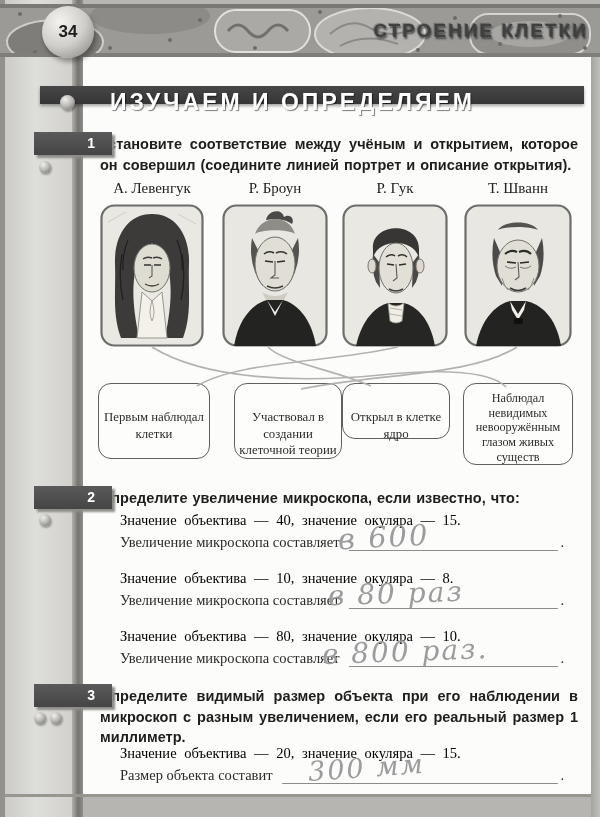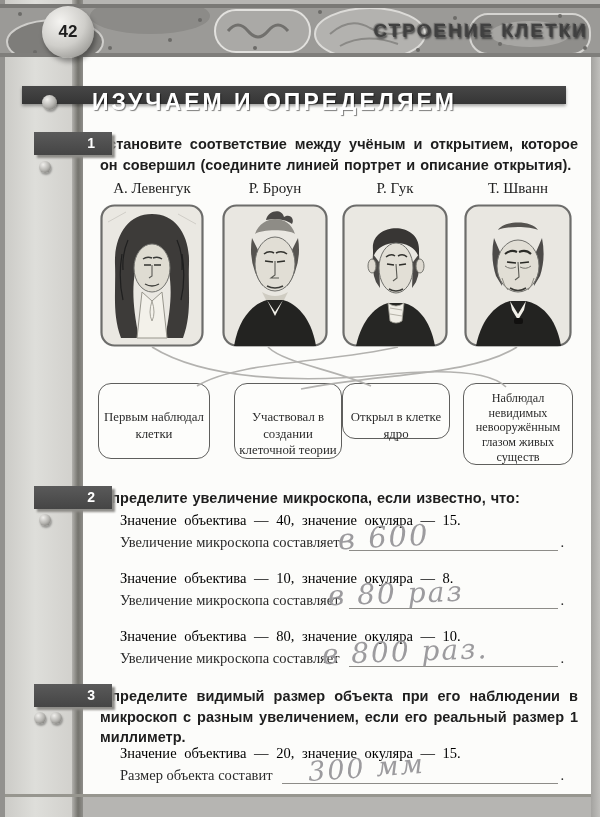--- a/index.html
+++ b/index.html
@@ -22,21 +22,21 @@
   .page-ball{position:absolute;left:42px;top:6px;width:52px;height:52px;border-radius:50%;
              z-index:6;background:radial-gradient(circle at 35% 30%,#f4f3f0,#cfceca 50%,#8f8e8a 90%);
              box-shadow:2px 4px 5px rgba(0,0,0,.35);
              display:flex;align-items:center;justify-content:center;
              font-family:"Liberation Sans",sans-serif;font-weight:bold;font-size:17px;color:#1d1d1d;}
   .cell-title{position:absolute;right:12px;top:20px;z-index:6;
               font-family:"Liberation Sans",sans-serif;font-weight:bold;font-size:19px;
               color:#404040;letter-spacing:2px;
               text-shadow:1px 2px 2px rgba(40,40,40,.75),-1px -1px 1px rgba(40,40,40,.4);}
   
-  .section-bar{position:absolute;left:22px;top:86px;width:544px;height:18px;z-index:7;
+  .section-bar{position:absolute;left:40px;top:86px;width:544px;height:18px;z-index:7;
                background:linear-gradient(180deg,#474747,#353535);
                box-shadow:0 2px 3px rgba(0,0,0,.35);}
   .section-bar .bar-title{position:absolute;left:70px;top:3px;
                font-family:"Liberation Sans",sans-serif;font-weight:bold;font-size:23px;
                color:#fff;letter-spacing:3px;text-shadow:1px 1px 1px rgba(0,0,0,.5);}
   .ball{position:absolute;border-radius:50%;
         background:radial-gradient(circle at 35% 30%,#f0efec,#b6b5b1 50%,#767571 88%);
         box-shadow:1px 2px 2px rgba(0,0,0,.3);}
   .ball-12{width:12px;height:12px;}
   .ball-15{width:15px;height:15px;}
@@ -101,21 +101,21 @@
           <circle cx="560" cy="12" r="2"></circle>
         <circle cx="585" cy="44" r="2"></circle>
           <circle cx="35" cy="48" r="2"></circle>
           <circle cx="170" cy="36" r="2"></circle>
       </g>
       <path d="M0 0 L600 0 L600 4 L0 4 Z" fill="#7a7976"></path>
       <path d="M0 49 L600 49 L600 53 L0 53 Z" fill="#7f7e7b"></path>
     </svg>
   </div>
   <div class="page-ball">
-    <span>42</span>
+    <span>34</span>
   </div>
   <div class="cell-title">СТРОЕНИЕ КЛЕТКИ</div>
 
   <div class="section-bar">
     <span class="ball ball-15" style="left:20px;top:9px;"></span>
     <span class="bar-title">ИЗУЧАЕМ И ОПРЕДЕЛЯЕМ</span>
   </div>
 
   <div class="badge" style="top:132px;">
     <span>1</span>

